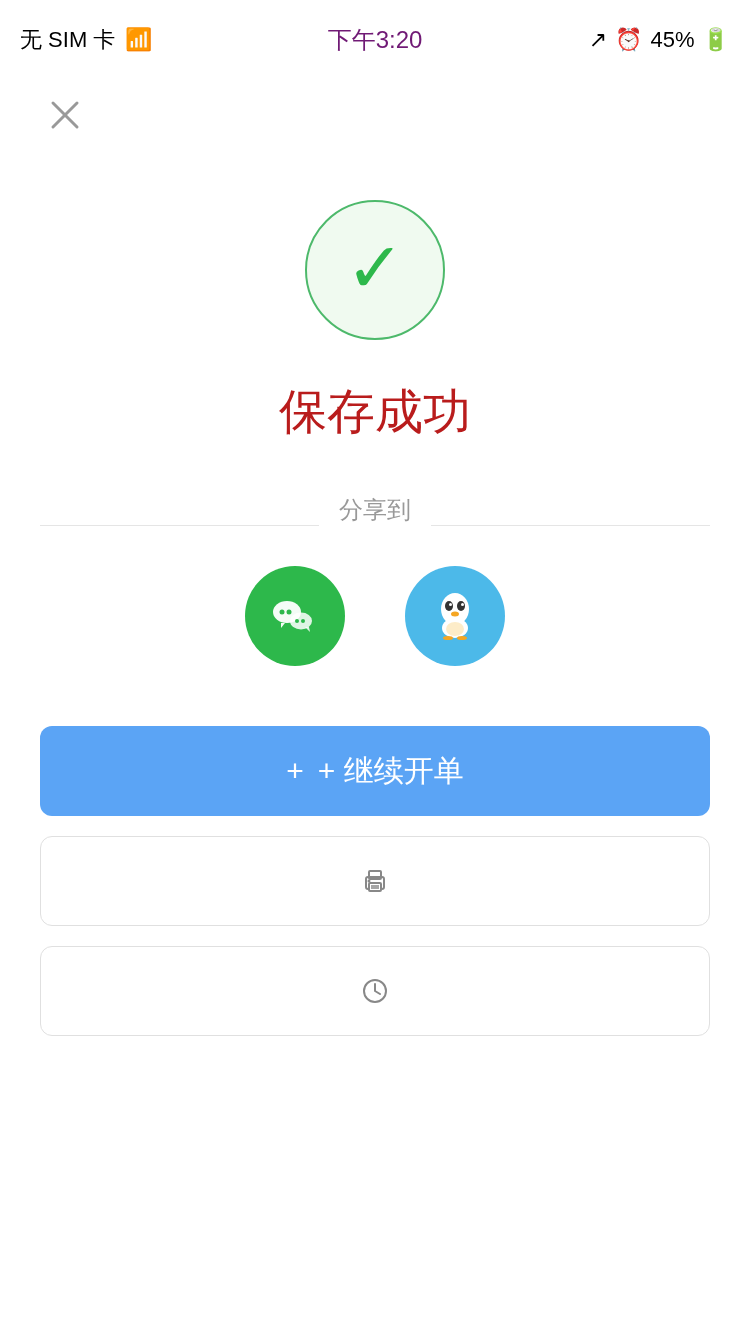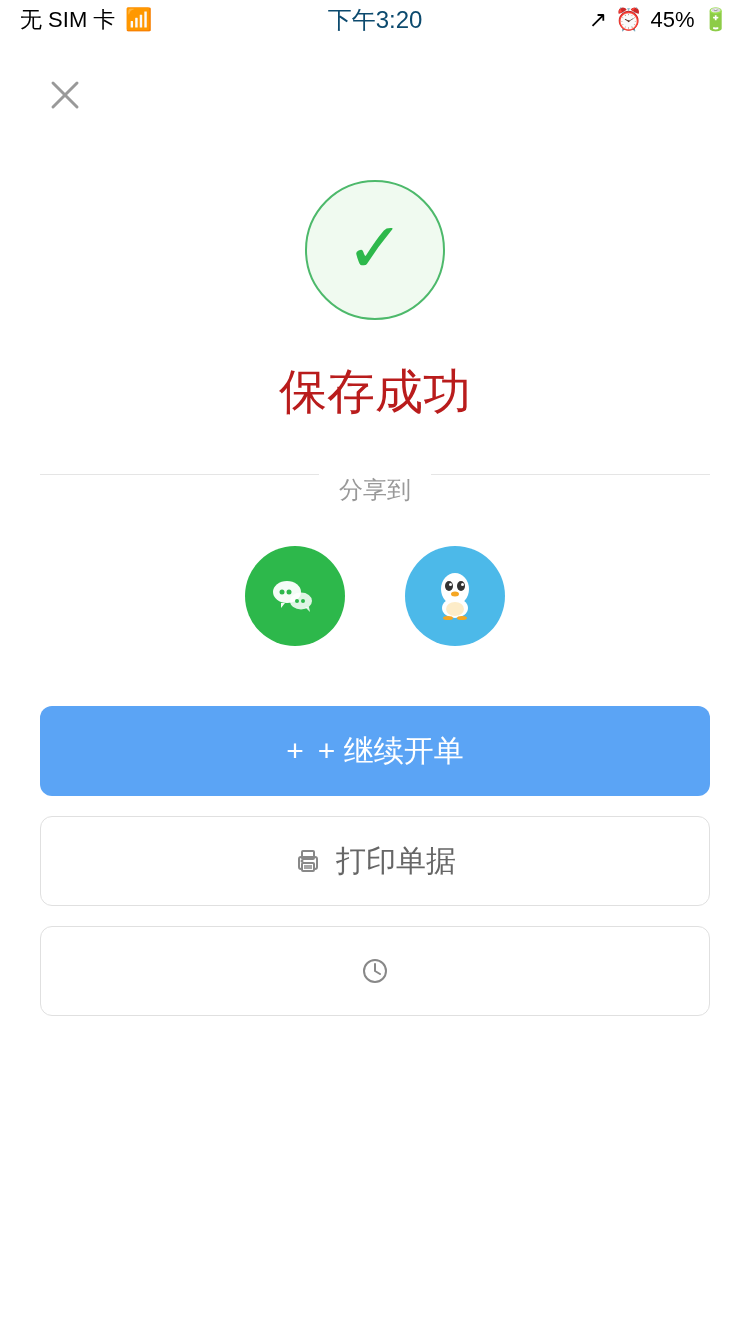--- a/index.html
+++ b/index.html
@@ -18,33 +18,34 @@
     .status-bar {
       width: 100%;
       height: 40px;
       background: #ffffff;
       display: flex;
       align-items: center;
       justify-content: space-between;
       padding: 0 20px;
       font-size: 22px;
       color: #000;
+      margin-top: 20px;
     }
     .status-left {
       display: flex;
       align-items: center;
       gap: 10px;
     }
     .status-center {
       position: absolute;
       left: 50%;
       transform: translateX(-50%);
       font-size: 24px;
       font-weight: 500;
-      color: #0c4a6e;
+      color: #701a75;
     }
     .status-right {
       display: flex;
       align-items: center;
       gap: 8px;
       font-size: 22px;
     }
 
     
     .close-button {
@@ -98,21 +99,21 @@
       font-size: 48px;
       font-weight: 400;
       color: #b91c1c;
       margin-bottom: 50px;
     }
 
     
     .share-divider {
       width: 100%;
       display: flex;
-      align-items: flex-start;
+      align-items: flex-end;
       gap: 20px;
       margin-bottom: 40px;
     }
     .divider-line {
       flex: 1;
       height: 1px;
       background: #e5e5e5;
     }
     .share-label {
       font-size: 24px;
@@ -262,21 +263,20 @@
 
     <button class="btn btn-secondary">
       <svg width="28" height="28" viewBox="0 0 28 28" fill="none">
         <rect x="5" y="10" width="18" height="12" rx="2" stroke="#888" stroke-width="2"></rect>
         <rect x="8" y="4" width="12" height="8" rx="1" stroke="#888" stroke-width="2"></rect>
         <rect x="8" y="16" width="12" height="8" rx="1" fill="white" stroke="#888" stroke-width="2"></rect>
         <line x1="10" y1="19" x2="18" y2="19" stroke="#888" stroke-width="1.5"></line>
         <line x1="10" y1="21" x2="18" y2="21" stroke="#888" stroke-width="1.5"></line>
         <circle cx="8" cy="14" r="1.5" fill="#888"></circle>
       </svg>
-      <span> 打印单据</span>
     </button>
 
     <button class="btn btn-secondary">
       <svg width="28" height="28" viewBox="0 0 28 28" fill="none">
         <circle cx="14" cy="14" r="11" stroke="#888" stroke-width="2"></circle>
         <polyline points="14,7 14,14 19,17" stroke="#888" stroke-width="2" stroke-linecap="round" stroke-linejoin="round"></polyline>
       </svg>
     </button>
 
   </div>

